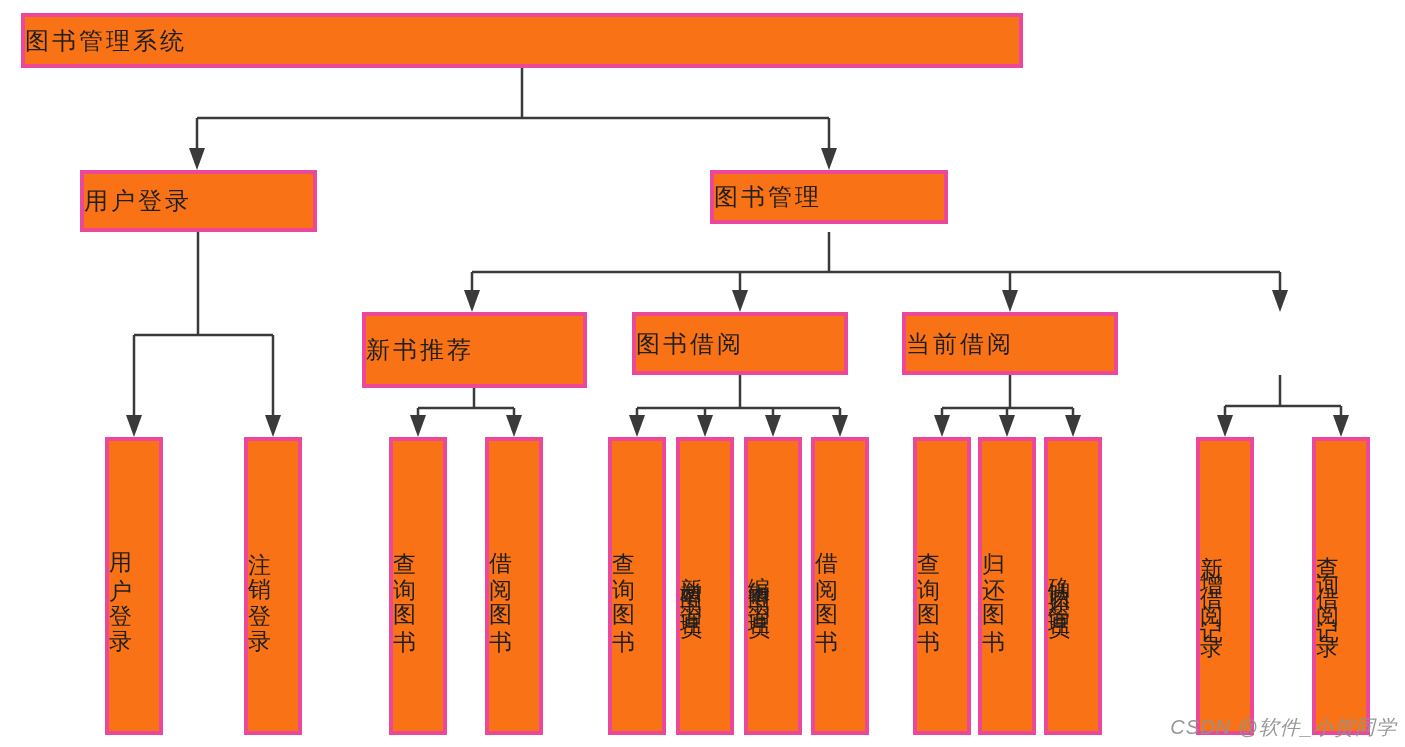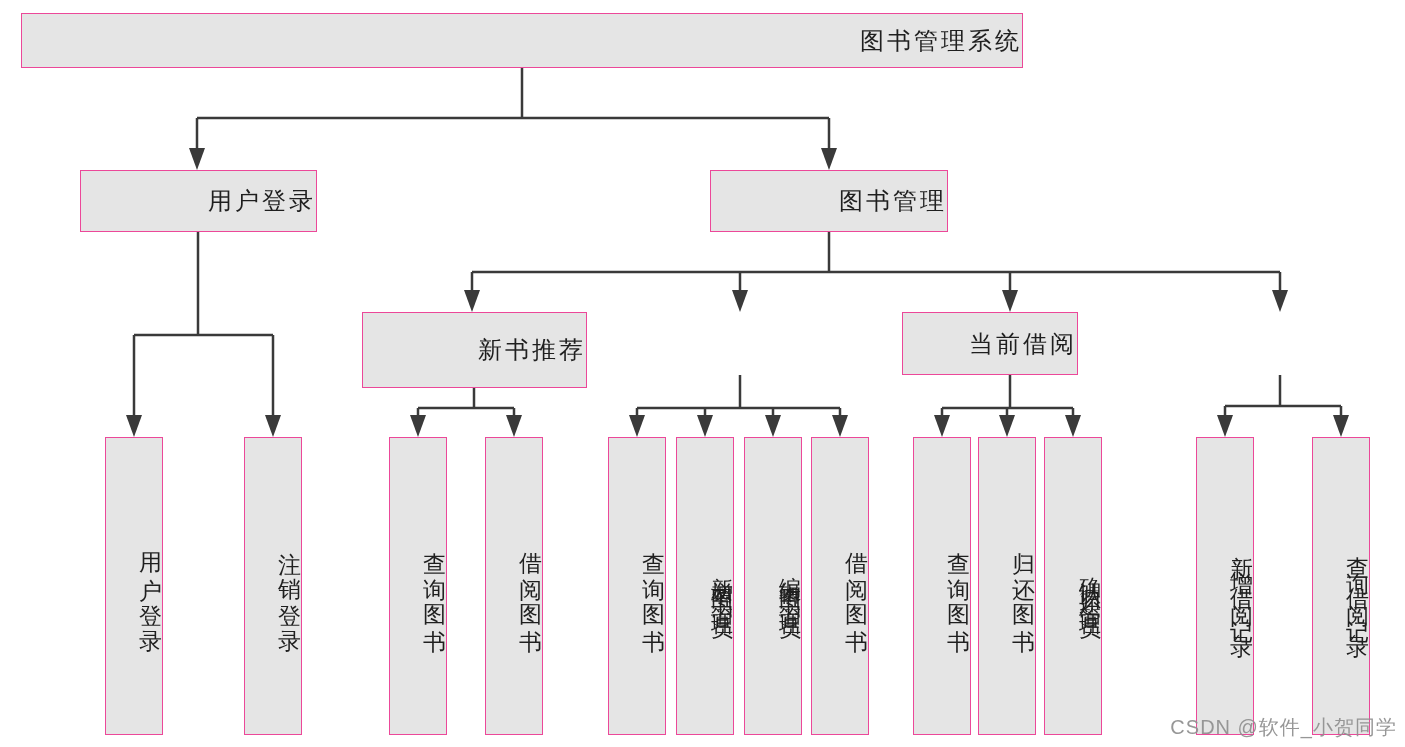--- a/index.html
+++ b/index.html
@@ -8,31 +8,31 @@
     width:1405px;height:747px;
     background:#ffffff;
     font-family:"Liberation Sans","DejaVu Sans",sans-serif;
     color:#1f1f1f;
     overflow:hidden;
   }
   #wires{position:absolute;left:0;top:0;width:1405px;height:747px;}
   .node{
     position:absolute;
     box-sizing:border-box;
-    border:1px solid #ec4899;
-    background:#e5e5e5;
-    display:flex;align-items:center;justify-content:flex-end;
+    border:4px solid #ec4899;
+    background:#f97316;
+    display:flex;align-items:center;justify-content:flex-start;
   }
   .hlabel{font-size:24px;letter-spacing:3px;white-space:nowrap;}
   .n-root{left:21px;top:13px;width:1002px;height:55px;}
   .n-user-login{left:80px;top:170px;width:237px;height:62px;}
-  .n-book-mgmt{left:710px;top:170px;width:238px;height:62px;}
+  .n-book-mgmt{left:710px;top:170px;width:238px;height:54px;}
   .n-new-book-rec{left:362px;top:312px;width:225px;height:76px;}
   .n-book-borrow{left:632px;top:312px;width:216px;height:63px;}
-  .n-current-borrow{left:902px;top:312px;width:176px;height:63px;}
+  .n-current-borrow{left:902px;top:312px;width:216px;height:63px;}
   .n-borrow-records{left:1172px;top:312px;width:216px;height:63px;}
   .leaf{top:437px;height:298px;width:58px;}
   .vtext{
     writing-mode:vertical-lr;
     text-orientation:mixed;
     font-size:23px;
     line-height:1;
     white-space:nowrap;
   }
   .ls4{letter-spacing:26px;}
@@ -51,20 +51,21 @@
   .n-leaf-confirm-return{left:1044px;}
   .n-leaf-add-borrow-record{left:1196px;}
   .n-leaf-query-borrow-record{left:1312px;}
   .watermark{
     position:absolute;
     right:8px;bottom:6px;
     font-size:20px;
     color:rgba(145,145,145,0.95);
     letter-spacing:1px;
     white-space:nowrap;
+    font-style:italic;
   }
 </style>
 </head>
 <body>
 
 <div id="stage">
 
   <svg id="wires" viewBox="0 0 1405 747" xmlns="http://www.w3.org/2000/svg" stroke="#3a3a3a" stroke-width="2.5" fill="#3a3a3a">
 
     <g>
@@ -148,20 +149,23 @@
   <div class="node n-user-login">
     <span class="hlabel">用户登录</span>
   </div>
   <div class="node n-book-mgmt">
     <span class="hlabel">图书管理</span>
   </div>
 
   <div class="node n-new-book-rec">
     <span class="hlabel">新书推荐</span>
   </div>
+  <div class="node n-book-borrow">
+    <span class="hlabel">图书借阅</span>
+  </div>
   <div class="node n-current-borrow">
     <span class="hlabel">当前借阅</span>
   </div>
 
   <div class="node leaf n-leaf-user-login">
     <span class="vtext ls4">用户登录</span>
   </div>
   <div class="node leaf n-leaf-logout">
     <span class="vtext ls4">注销登录</span>
   </div>

